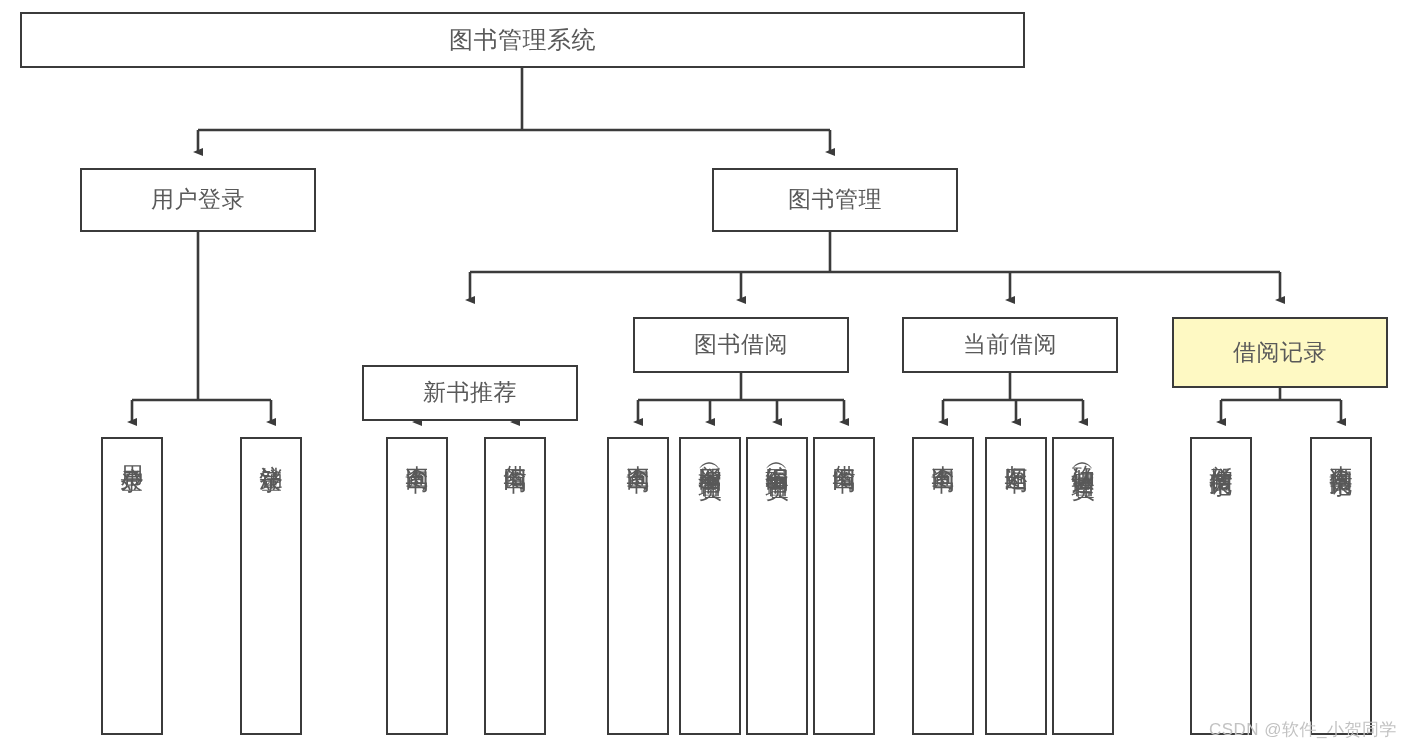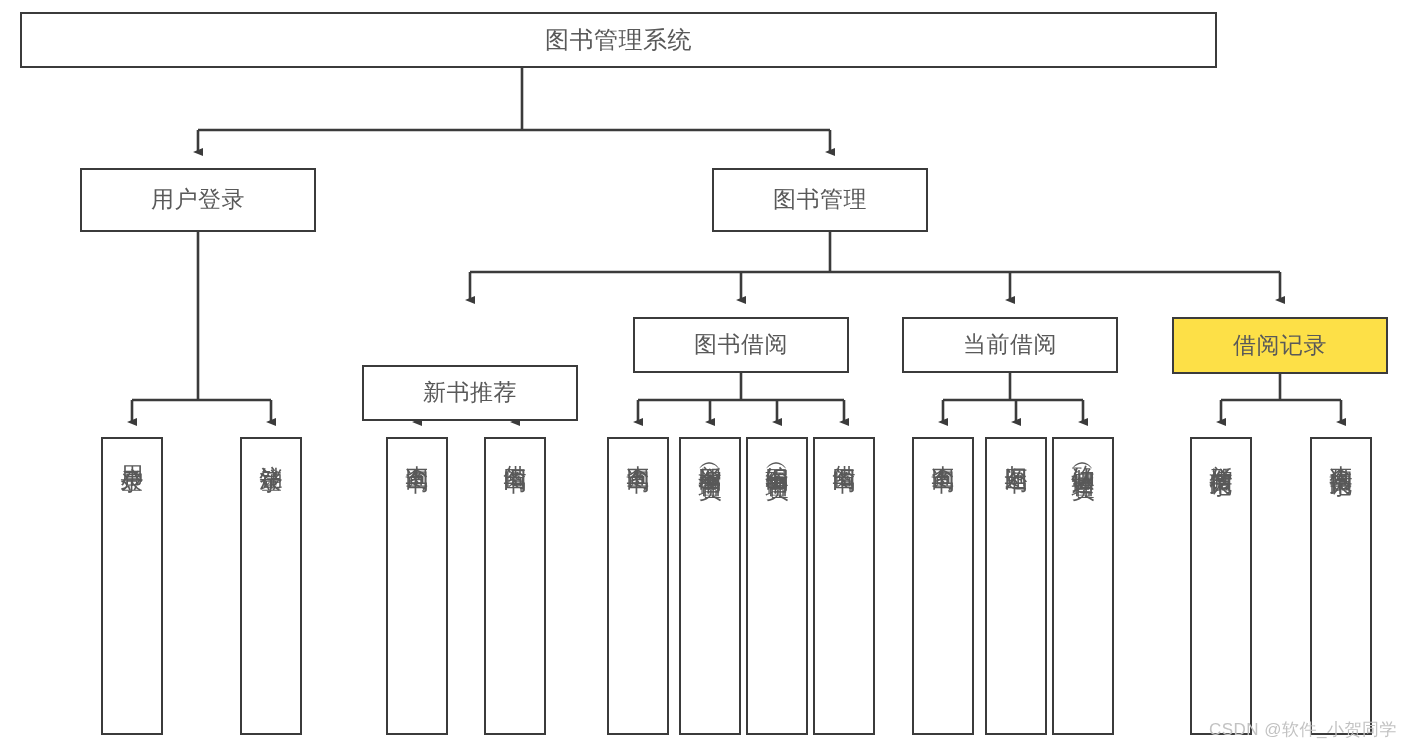--- a/index.html
+++ b/index.html
@@ -120,41 +120,41 @@
       <path d="M1016,400 L1016,422" marker-end="url(#arrow)"></path>
       <path d="M1083,400 L1083,422" marker-end="url(#arrow)"></path>
 
       <path d="M1280,373 L1280,400"></path>
       <path d="M1221,400 L1341,400"></path>
       <path d="M1221,400 L1221,422" marker-end="url(#arrow)"></path>
       <path d="M1341,400 L1341,422" marker-end="url(#arrow)"></path>
     </g>
   </svg>
 
-  <div class="node root horiz" style="left: 20px; top: 12px; width: 1197px; height: 56px; border-color: rgb(59, 59, 59); color: rgb(89, 89, 89); background: rgb(255, 255, 255);">
+  <div class="node root horiz" style="left: 20px; top: 12px; width: 1005px; height: 56px; border-color: rgb(59, 59, 59); color: rgb(89, 89, 89); background: rgb(255, 255, 255);">
     <span class="label">图书管理系统</span>
   </div>
 
   <div class="node horiz" style="left: 80px; top: 168px; width: 236px; height: 64px; border-color: rgb(59, 59, 59); color: rgb(89, 89, 89); background: rgb(255, 255, 255);">
     <span class="label">用户登录</span>
   </div>
-  <div class="node horiz" style="left: 712px; top: 168px; width: 216px; height: 64px; border-color: rgb(59, 59, 59); color: rgb(89, 89, 89); background: rgb(255, 255, 255);">
+  <div class="node horiz" style="left: 712px; top: 168px; width: 246px; height: 64px; border-color: rgb(59, 59, 59); color: rgb(89, 89, 89); background: rgb(255, 255, 255);">
     <span class="label">图书管理</span>
   </div>
 
   <div class="node horiz" style="left: 362px; top: 317px; width: 216px; height: 56px; border-color: rgb(59, 59, 59); color: rgb(89, 89, 89); background: rgb(255, 255, 255); margin-top: 48px;">
     <span class="label">新书推荐</span>
   </div>
   <div class="node horiz" style="left: 633px; top: 317px; width: 216px; height: 56px; border-color: rgb(59, 59, 59); color: rgb(89, 89, 89); background: rgb(255, 255, 255);">
     <span class="label">图书借阅</span>
   </div>
   <div class="node horiz" style="left: 902px; top: 317px; width: 216px; height: 56px; border-color: rgb(59, 59, 59); color: rgb(89, 89, 89); background: rgb(255, 255, 255);">
     <span class="label">当前借阅</span>
   </div>
-  <div class="node horiz" style="left: 1172px; top: 317px; width: 216px; height: 57px; border-color: rgb(59, 59, 59); color: rgb(89, 89, 89); background: #fde047;">
+  <div class="node horiz" style="left: 1172px; top: 317px; width: 216px; height: 71px; border-color: rgb(59, 59, 59); color: rgb(89, 89, 89); background: #fef9c3;">
     <span class="label">借阅记录</span>
   </div>
 
   <div class="node vert" style="left: 101px; top: 437px; width: 62px; height: 298px; border-color: rgb(59, 59, 59); color: rgb(89, 89, 89); background: rgb(255, 255, 255);">
     <span class="label">用户登录</span>
   </div>
   <div class="node vert" style="left: 240px; top: 437px; width: 62px; height: 298px; border-color: rgb(59, 59, 59); color: rgb(89, 89, 89); background: rgb(255, 255, 255);">
     <span class="label">注销登录</span>
   </div>
   <div class="node vert" style="left: 386px; top: 437px; width: 62px; height: 298px; border-color: rgb(59, 59, 59); color: rgb(89, 89, 89); background: rgb(255, 255, 255);">

